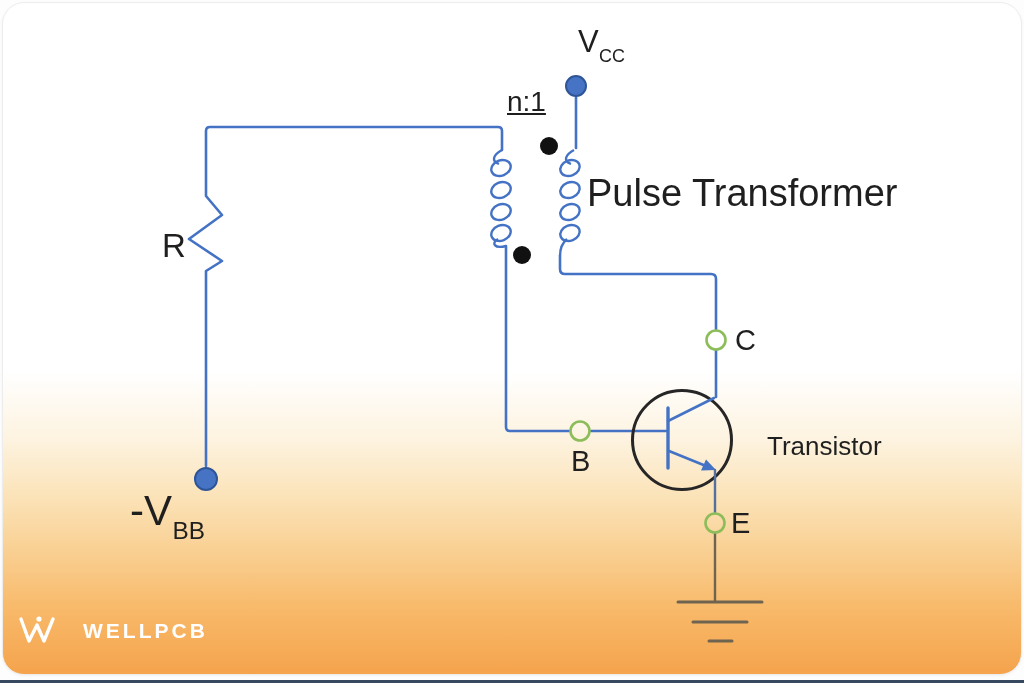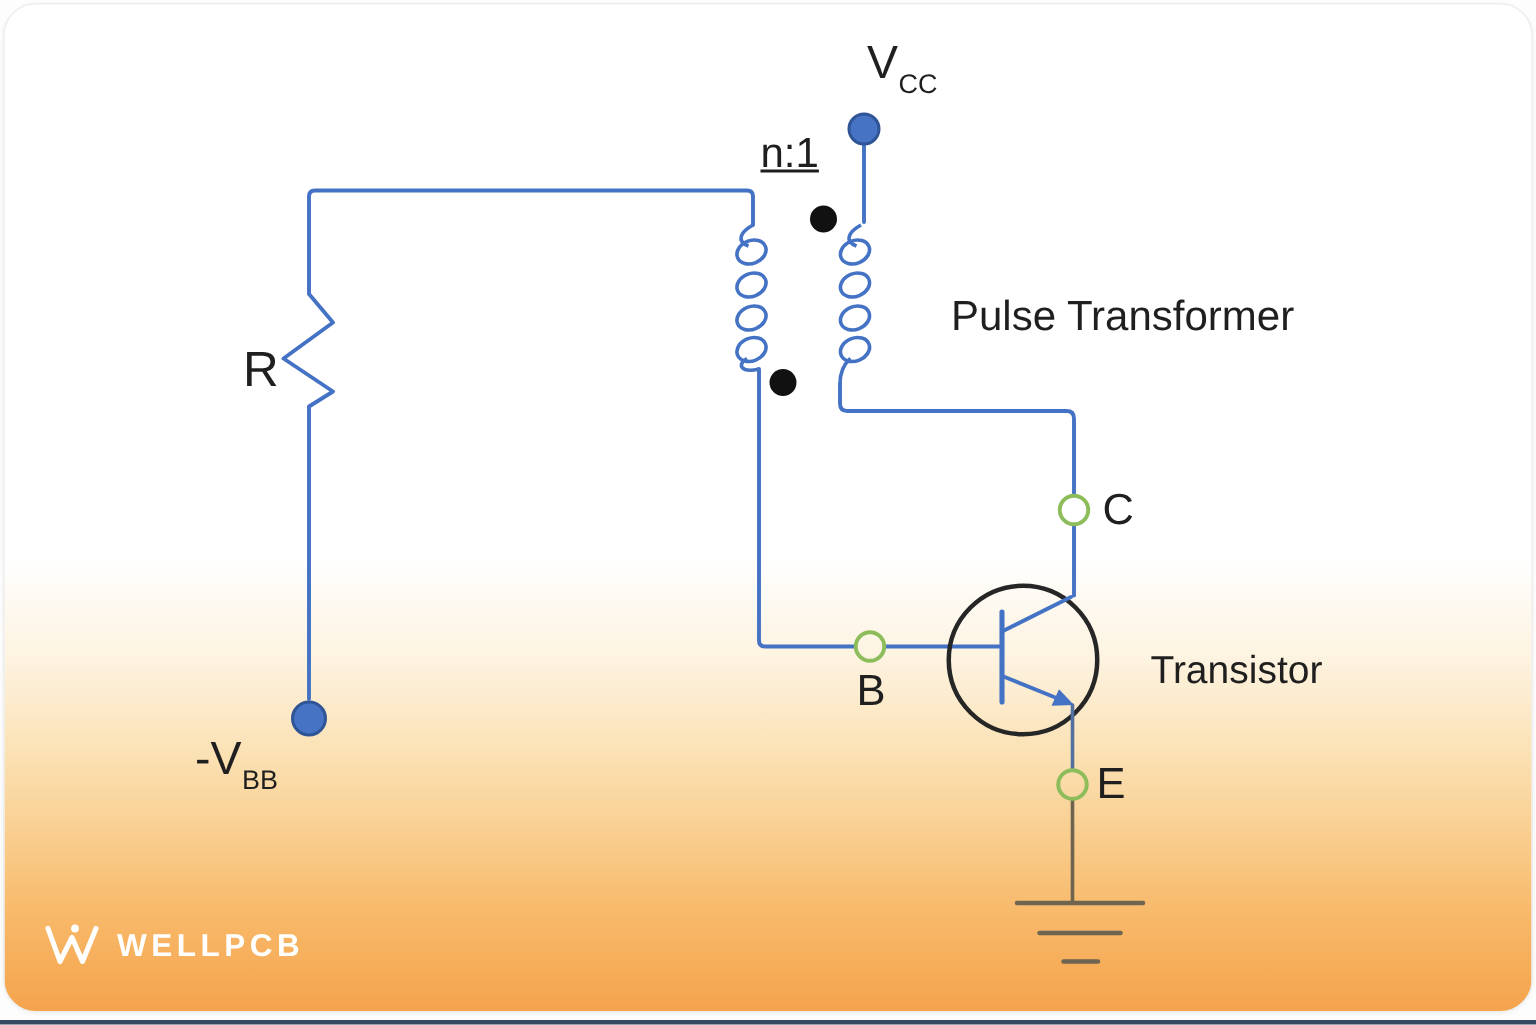--- a/index.html
+++ b/index.html
@@ -23,21 +23,21 @@
     position:absolute;left:0;right:0;bottom:0;height:3px;
     background:#36495e;
   }
   svg.circuit{position:absolute;left:0;top:0;}
   .lbl{
     position:absolute;color:#1f1f1f;line-height:1;
     white-space:nowrap;user-select:none;
   }
   .lbl sub{font-size:0.58em;position:relative;top:0.18em;left:0.02em;margin-top:24px;}
   .brand{
-    position:absolute;left:28px;top:613px;display:flex;align-items:center;gap:8px;
+    position:absolute;left:17px;top:613px;display:flex;align-items:center;gap:24px;
   }
   .brand-text{
     color:#ffffff;font-size:21px;font-weight:bold;letter-spacing:3px;line-height:1;
   }
 </style>
 </head>
 <body>
 
 <div class="card"></div>
 
@@ -99,25 +99,25 @@
   <circle cx="716" cy="340" r="9.5" fill="none" stroke="#8CBD5A" stroke-width="2.6"></circle>
   <circle cx="715" cy="523" r="9.5" fill="none" stroke="#8CBD5A" stroke-width="2.6"></circle>
 </svg>
 
 <div class="lbl" style="left:578px;top:26px;font-size:31px;">
   <span>V</span><sub>CC</sub>
 </div>
 
 <div class="lbl" style="left:507px;top:88px;font-size:28px;text-decoration:underline;">n:1</div>
 
-<div class="lbl" style="left:634px;top:174px;font-size:28px;margin-top:23px;">Pulse Transformer</div>
+<div class="lbl" style="left:587px;top:174px;font-size:38px;">Pulse Transformer</div>
 
 <div class="lbl" style="left:162px;top:229px;font-size:33px;">R</div>
 
-<div class="lbl" style="left:130px;top:490px;font-size:31px;">
+<div class="lbl" style="left:130px;top:490px;font-size:42px;">
   <span>-V</span><sub>BB</sub>
 </div>
 
 <div class="lbl" style="left:571px;top:447px;font-size:29px;">B</div>
 
 <div class="lbl" style="left:735px;top:326px;font-size:29px;">C</div>
 
 <div class="lbl" style="left:731px;top:509px;font-size:29px;">E</div>
 
 <div class="lbl" style="left:767px;top:433px;font-size:26px;">Transistor</div>

